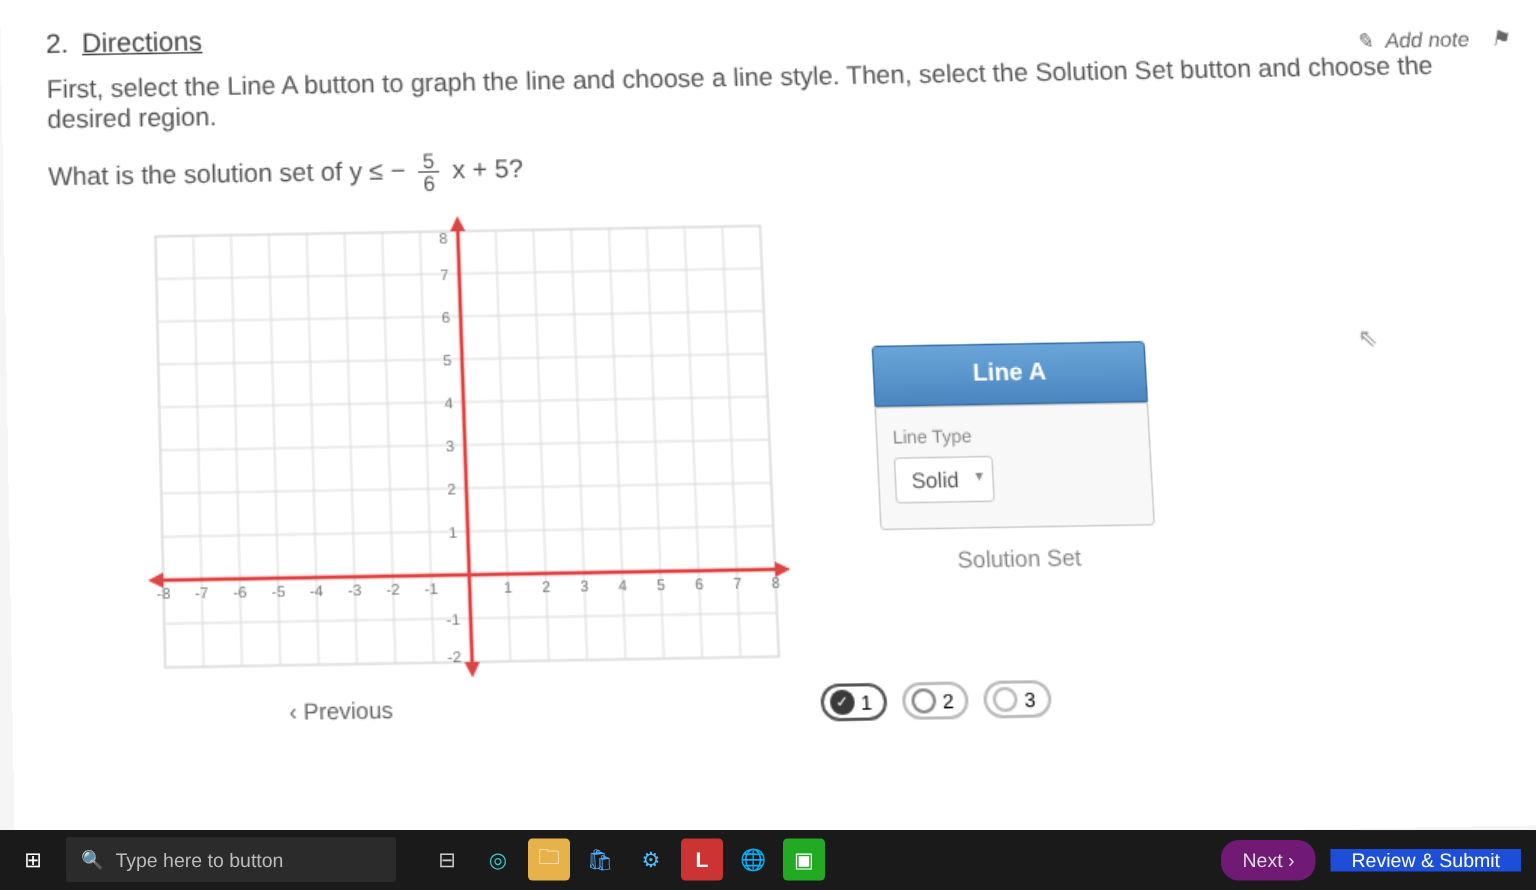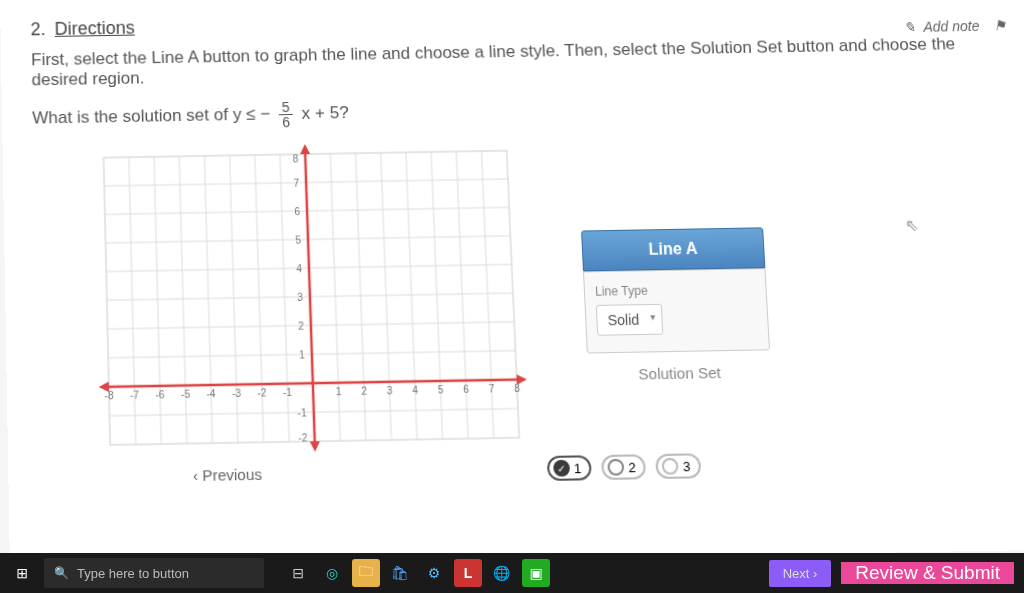--- a/index.html
+++ b/index.html
@@ -208,32 +208,32 @@
       border-radius: 3px;
     }
     .tb-right {
       margin-left: auto;
       margin-right: 10px;
       display: flex;
       align-items: center;
       gap: 10px;
     }
     .next-btn {
-      background: #8b5cf6;
+      background: #701a75;
       padding: 6px 14px;
-      border-radius: 2px;
+      border-radius: 12px;
       color: #ddd;
       cursor: pointer;
       font-size: 13px;
     }
     .review-btn {
-      background: #ec4899;
+      background: #1d4ed8;
       padding: 0 14px;
       color: #fff;
-      font-size: 19px;
+      font-size: 13px;
       cursor: pointer;
     }
   </style>
 </head>
 <body>
 
 <div class="page-wrap">
   <div class="q-header">
     <span class="q-num">2.</span>
     <span class="q-dir">Directions</span>

